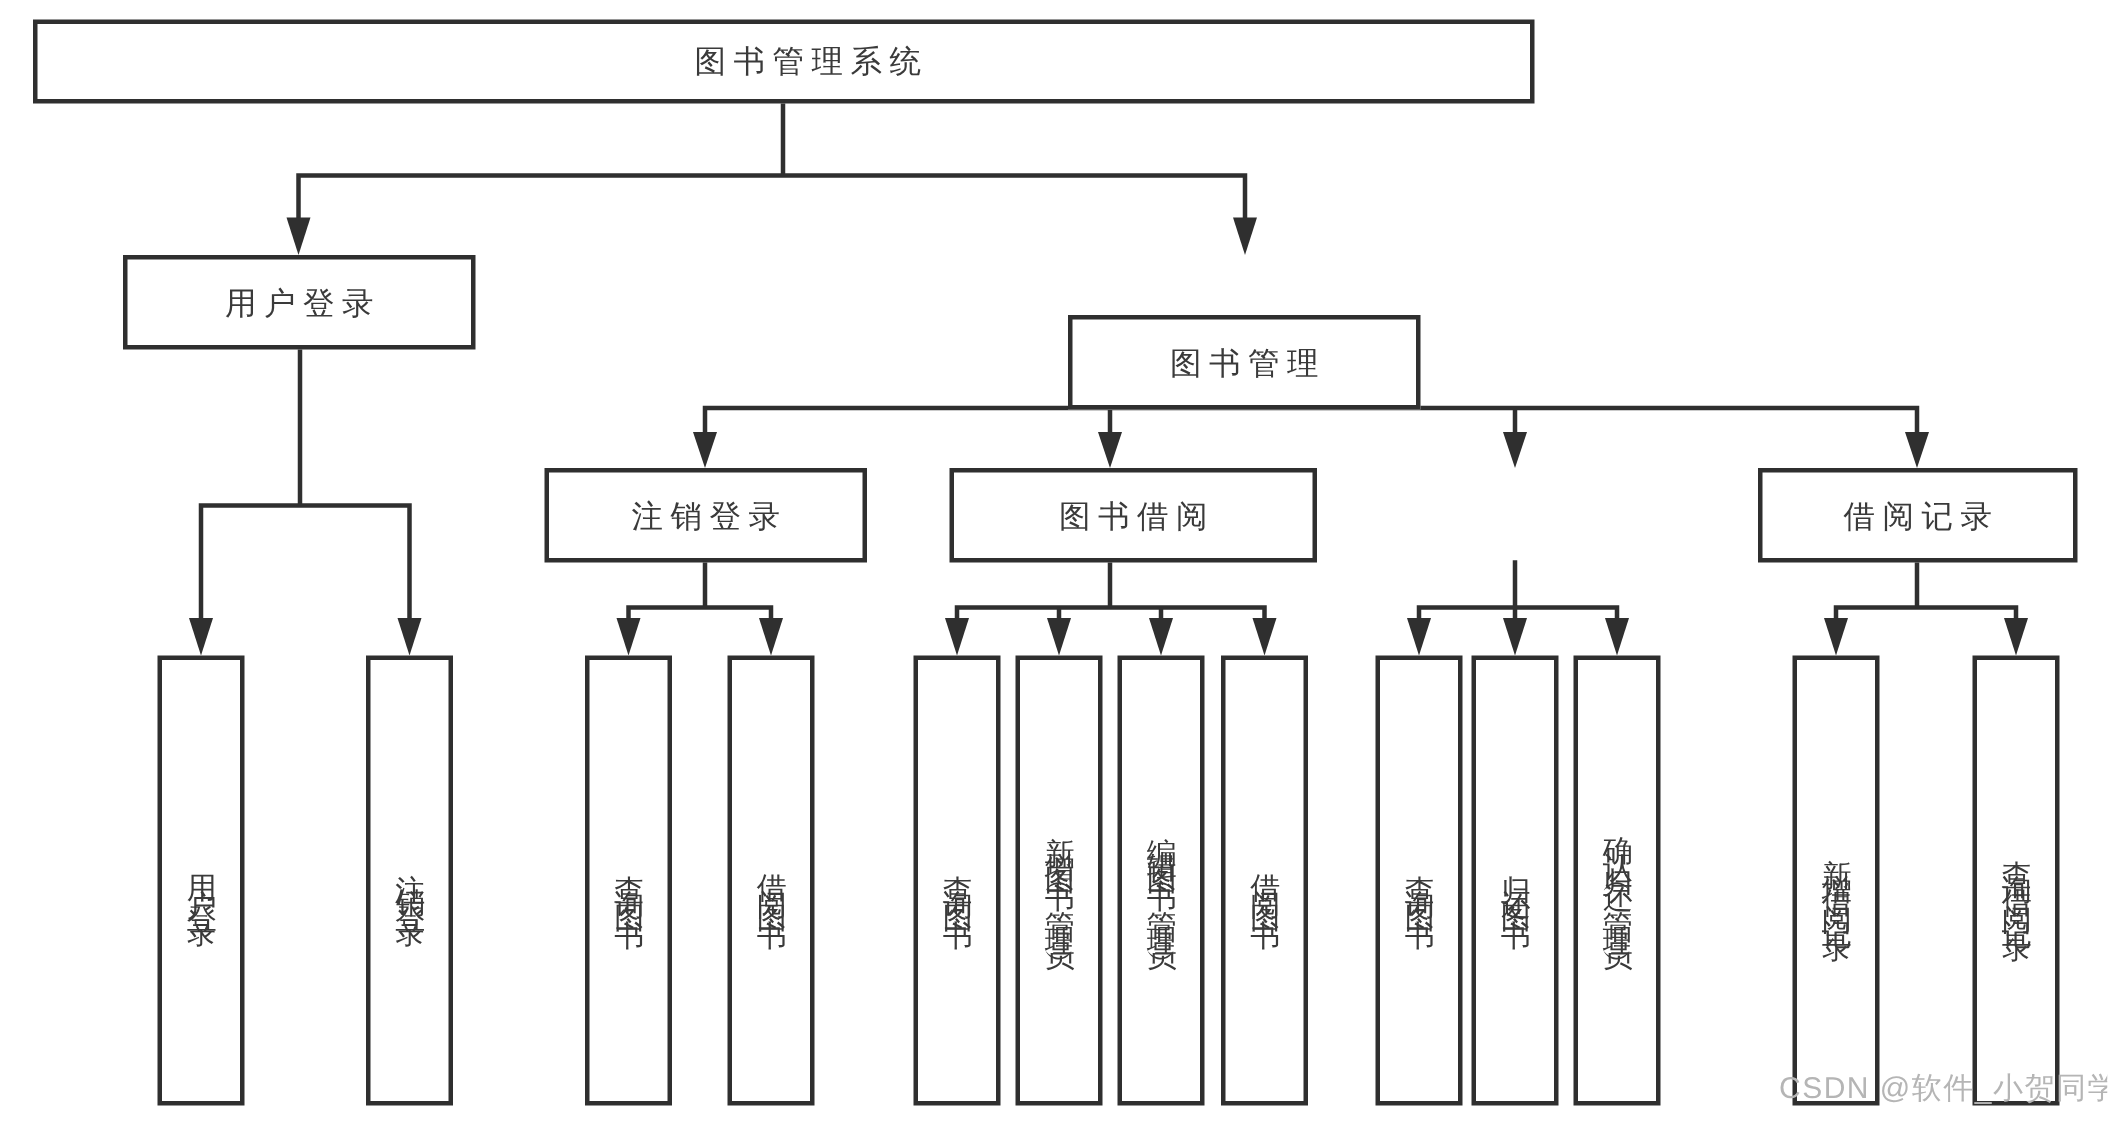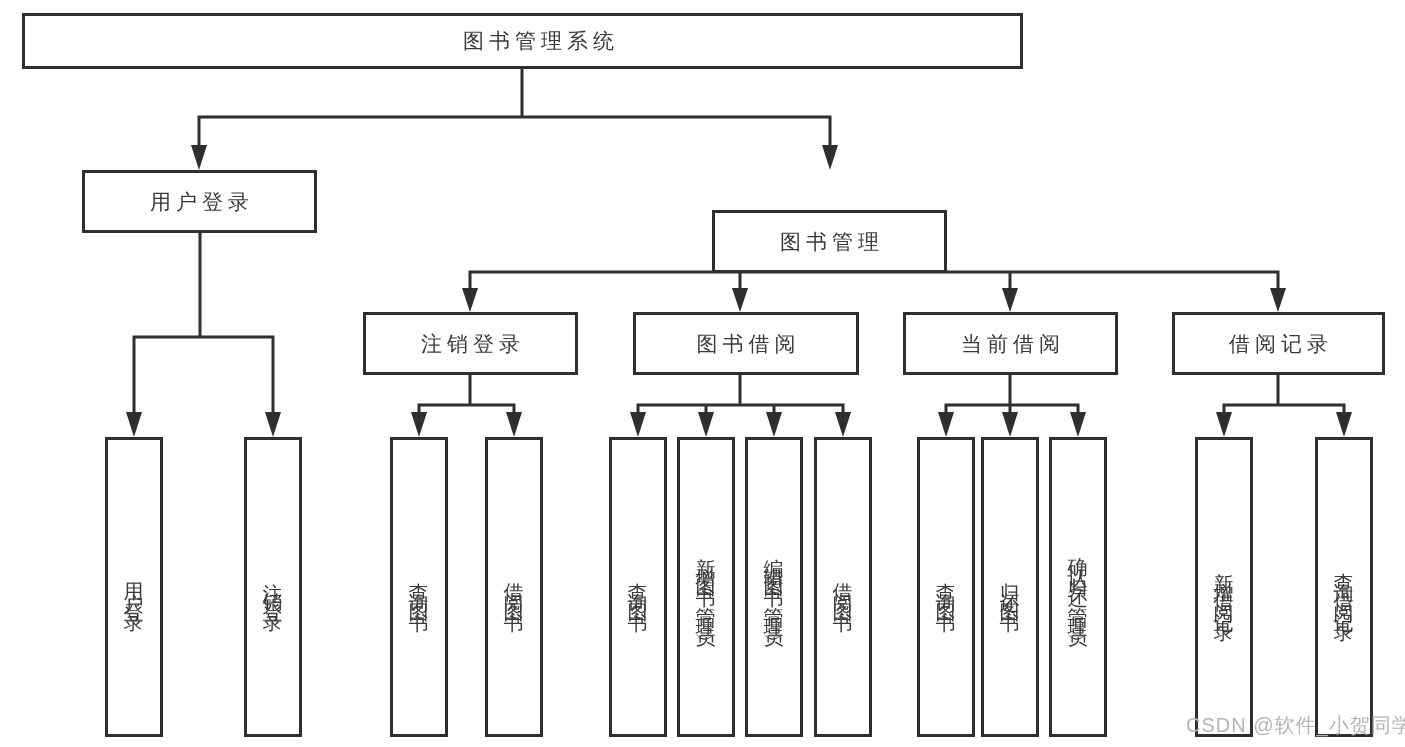--- a/index.html
+++ b/index.html
@@ -97,25 +97,22 @@
   <div class="node hnode" style="left:82px;top:170px;width:235px;height:63px;">
     <span>用户登录</span>
   </div>
   <div class="node hnode" style="left:712px;top:170px;width:235px;height:63px;margin-top:40px;">
     <span>图书管理</span>
   </div>
 
   <div class="node hnode" style="left:363px;top:312px;width:215px;height:63px;">
     <span>注销登录</span>
   </div>
-  <div class="node hnode" style="left:633px;top:312px;width:226px;height:63px;">
+  <div class="node hnode" style="left:633px;top:312px;width:245px;height:63px;">
     <span>图书借阅</span>
-  </div>
-  <div class="node hnode" style="left:903px;top:312px;width:215px;height:63px;">
-    <span>当前借阅</span>
   </div>
   <div class="node hnode" style="left:1172px;top:312px;width:213px;height:63px;">
     <span>借阅记录</span>
   </div>
 
   <div class="node leaf" style="left:105px;">
     <span class="vtext">用户登录</span>
   </div>
   <div class="node leaf" style="left:244px;">
     <span class="vtext">注销登录</span>

